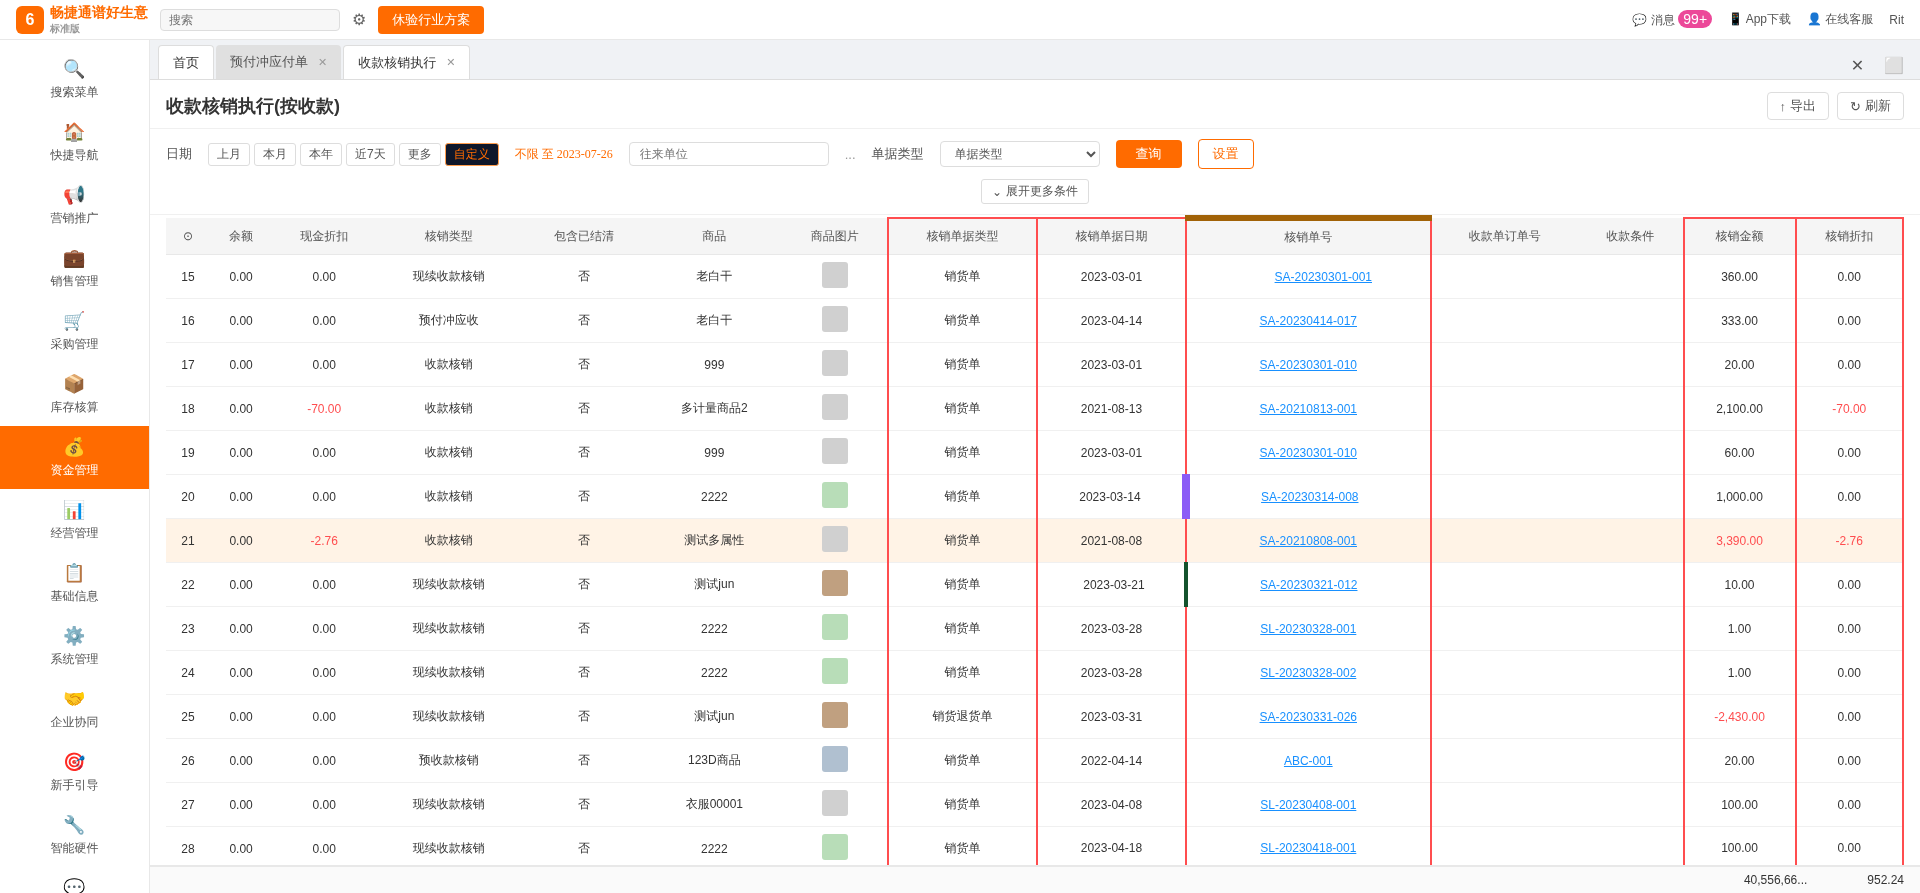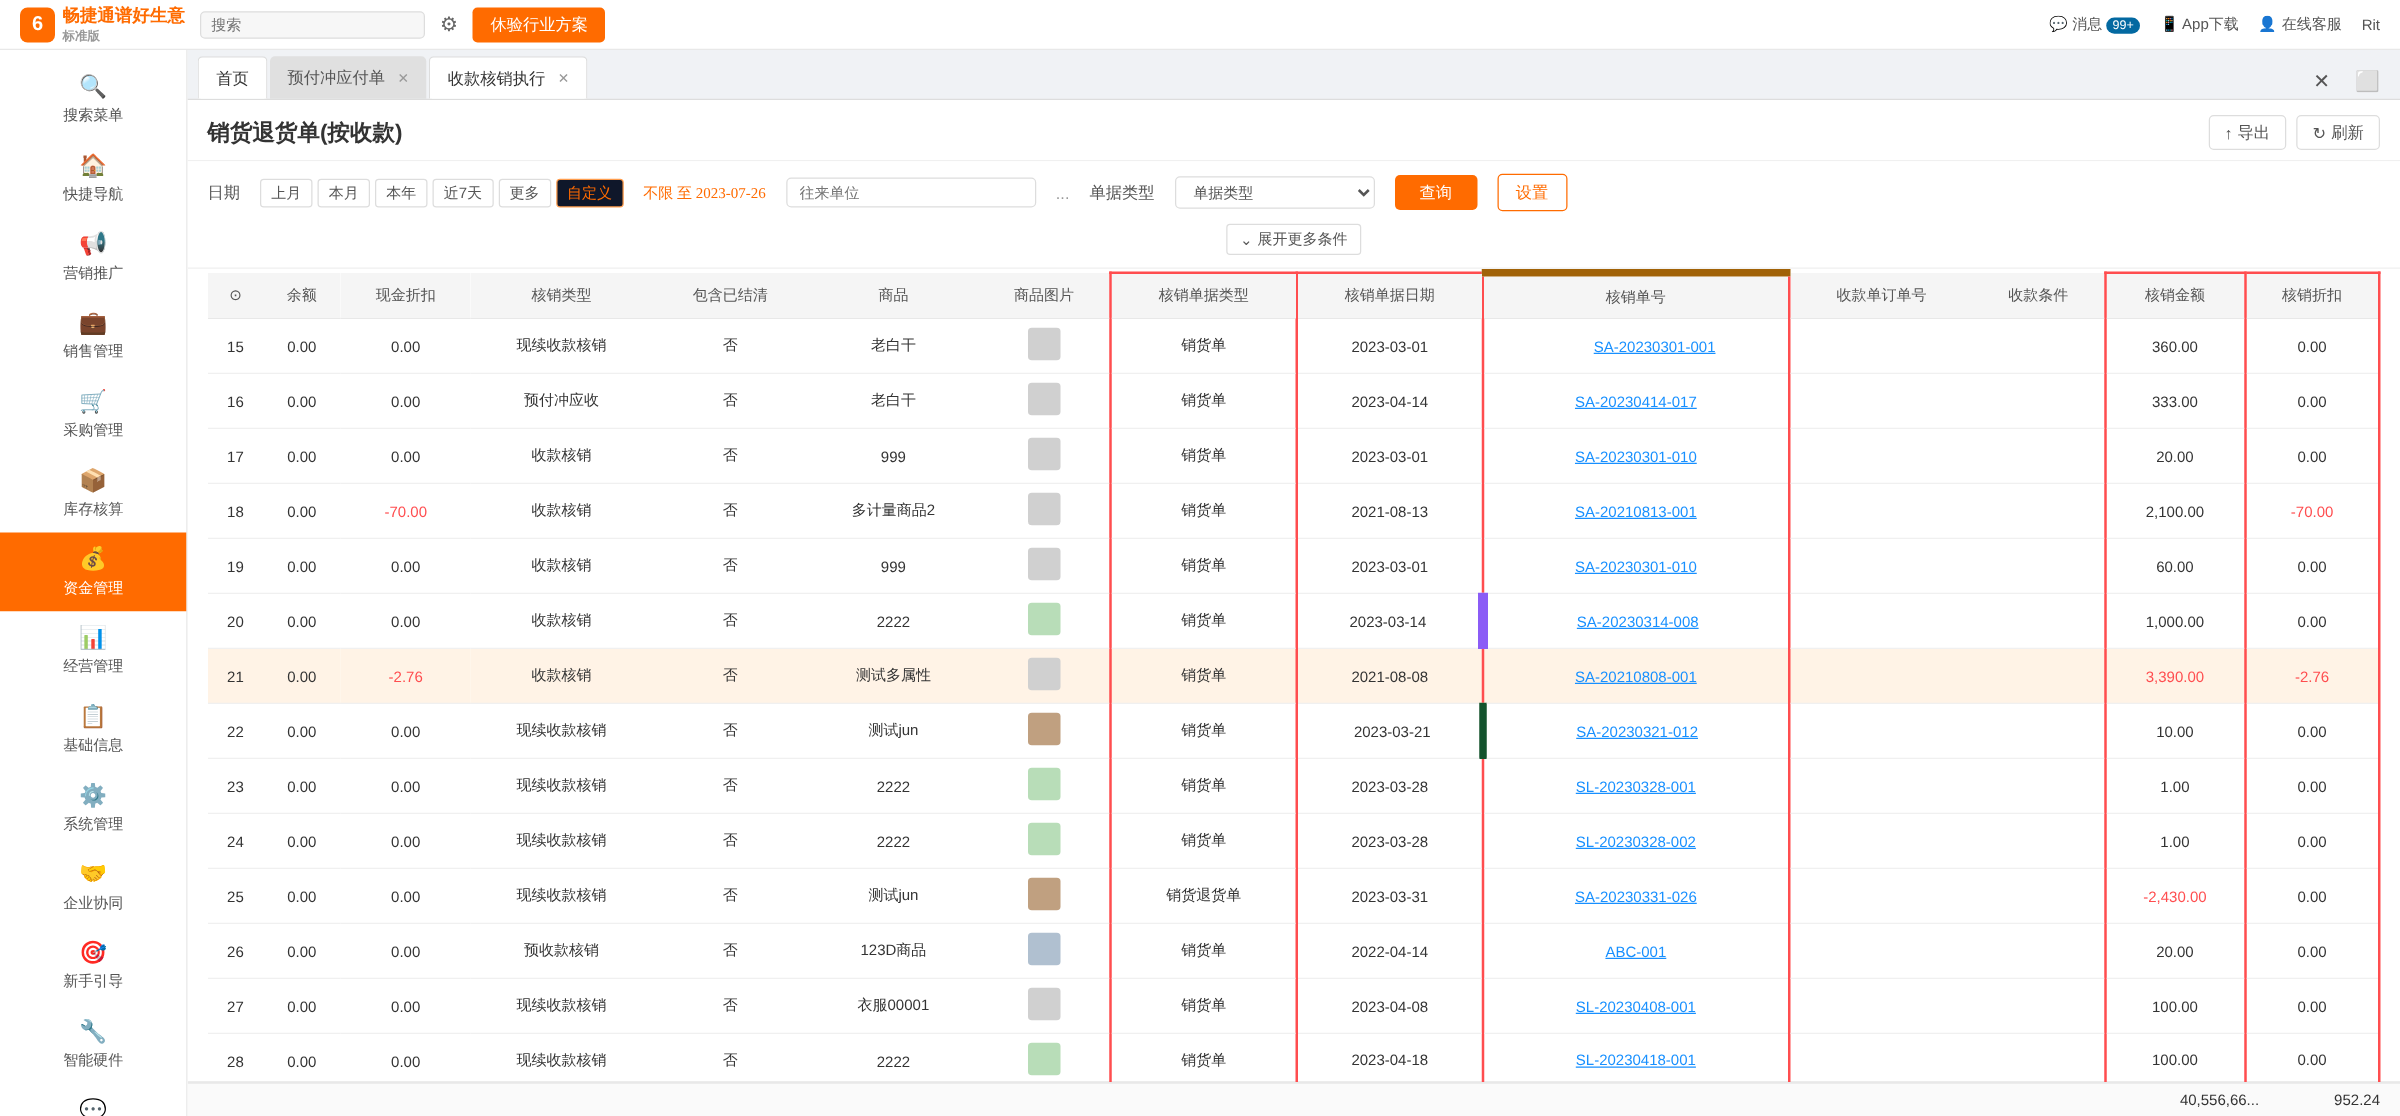--- a/index.html
+++ b/index.html
@@ -15,21 +15,21 @@
       border-bottom: 1px solid #e8e8e8;
       justify-content: space-between;
     }
     .top-bar-left { display: flex; align-items: center; gap: 12px; }
     .top-bar-logo { display: flex; align-items: center; gap: 6px; color: #ff6b00; font-weight: bold; font-size: 14px; }
     .logo-icon { width: 28px; height: 28px; background: #ff6b00; border-radius: 6px; display: flex; align-items: center; justify-content: center; color: white; font-size: 16px; }
     .logo-sub { font-size: 10px; color: #999; }
     .search-bar-top { border: 1px solid #ddd; border-radius: 4px; padding: 3px 8px; font-size: 12px; color: #999; width: 180px; background: #f7f7f7; }
     .btn-orange { background: #ff6b00; color: white; border: none; border-radius: 4px; padding: 5px 14px; font-size: 13px; cursor: pointer; }
     .top-bar-right { display: flex; align-items: center; gap: 16px; font-size: 12px; color: #555; }
-    .badge { background: #0369a1; color: white; border-radius: 10px; font-size: 10px; padding: 1px 5px; }
+    .badge { background: #ec4899; color: white; border-radius: 10px; font-size: 14px; padding: 1px 5px; }
     .gear-icon { color: #666; font-size: 16px; cursor: pointer; }
 
     
     .layout { display: flex; height: calc(893px - 40px); }
 
     
     .sidebar { width: 150px; background: #fff; border-right: 1px solid #e8e8e8; display: flex; flex-direction: column; padding: 8px 0; flex-shrink: 0; }
     .sidebar-item { display: flex; flex-direction: column; align-items: center; padding: 10px 0; cursor: pointer; color: #555; font-size: 12px; gap: 4px; }
     .sidebar-item.active { background: #ff6b00; color: white; }
     .sidebar-item .icon { font-size: 18px; }
@@ -189,21 +189,21 @@
       </div>
       <div class="top-tab-actions">
         <button class="window-action">✕</button>
         <button class="window-action">⬜</button>
       </div>
     </div>
 
     <div class="page-content">
 
       <div class="page-header">
-        <div class="page-title">销货退货单(按收款)</div>
+        <div class="page-title">收款核销执行(按收款)</div>
         <div class="header-actions">
           <button class="btn-default">
             <span>↑</span>
             <span>导出</span>
           </button>
           <button class="btn-default">
             <span>↻</span>
             <span>刷新</span>
           </button>
         </div>
@@ -373,21 +373,21 @@
   </tr>
               <tr>
     <td>22</td>
     <td>0.00</td>
     <td>0.00</td>
     <td>现续收款核销</td>
     <td>否</td>
     <td>测试jun</td>
     <td><div style="width:26px;height:26px;background:#c0a080;border-radius:3px;display:inline-block;"></div></td>
     <td style="border-left:2px solid #ff4d4f;border-right:2px solid #ff4d4f;">销货单</td>
-    <td style="border-right:6px solid #14532d;padding-left:12px;">2023-03-21</td>
+    <td style="border-right:4px solid #14532d;padding-left:12px;">2023-03-21</td>
     <td style="border-right:2px solid #ff4d4f;"><span class="link-cell">SA-20230321-012</span></td>
     <td></td>
     <td></td>
     <td style="border-left:2px solid #ff4d4f;border-right:2px solid #ff4d4f;">10.00</td>
     <td style="border-right:2px solid #ff4d4f;">0.00</td>
   </tr>
               <tr>
     <td>23</td>
     <td>0.00</td>
     <td>0.00</td>

